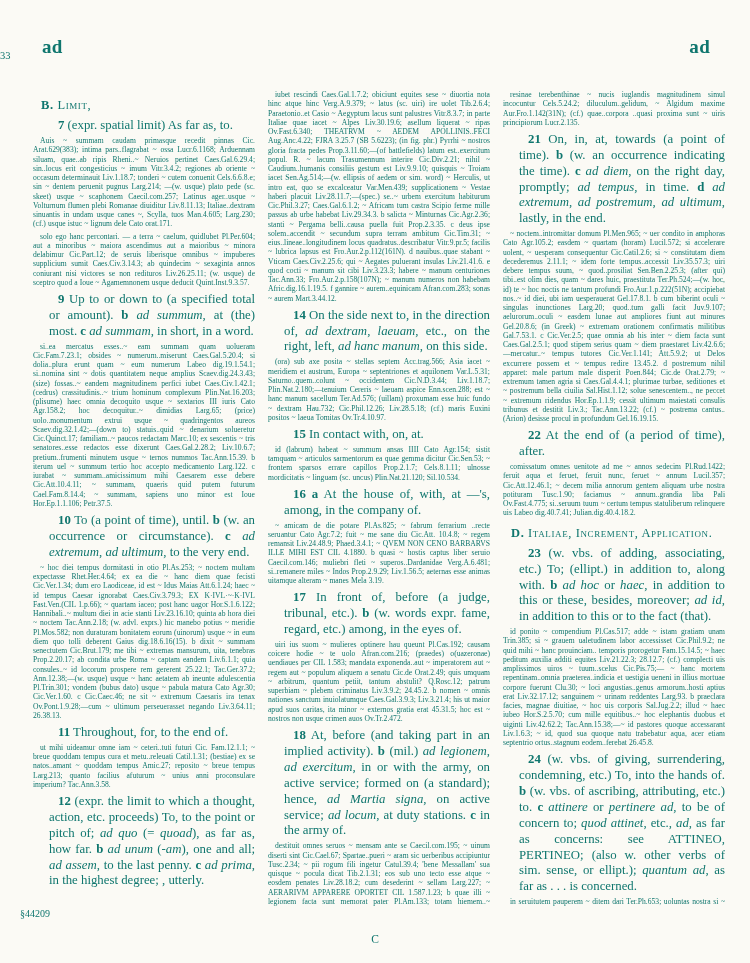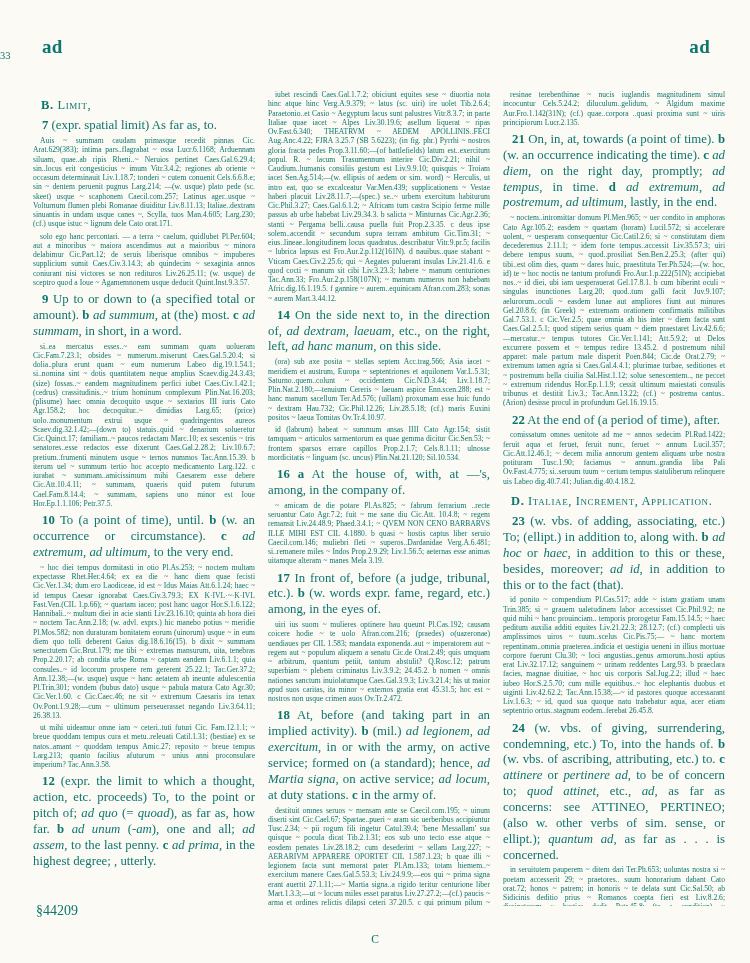--- a/index.html
+++ b/index.html
@@ -19,54 +19,56 @@
     display:flex;gap:13px;overflow:hidden;
   }
   .column{flex:1 1 0;min-width:0;overflow:hidden;}
   .block{margin:0 0 3px 0;}
   .block.section{
     font-size:12.5px;line-height:1.3;margin:7px 0 3px 8px;text-align:left;letter-spacing:.6px;
   }
   .block.section .sc{font-variant:small-caps;}
   .sc{font-variant:small-caps;margin-top:34px;}
   .block.sense{
-    font-size:12.8px;line-height:1.24;text-align:justify;margin:5px 0 2px 0;text-indent:9px;
+    font-size:12.8px;line-height:1.24;text-align:justify;margin:5px 0 2px 16px;text-indent:9px;
   }
   .block.cite{
     font-size:7.6px;line-height:1.22;text-align:justify;text-indent:7px;
     word-spacing:.2px;
   }
-  .footer-sig{position:absolute;left:36px;bottom:44px;font-size:14px;}
+  .footer-sig{position:absolute;left:20px;bottom:44px;font-size:10px;}
   .footer-letter{position:absolute;left:0;right:0;bottom:18px;text-align:center;font-size:11.5px;}
 </style>
 </head>
 <body>
 
 <div class="page">
   <div class="running-head left">ad</div>
   <div class="page-num">33</div>
   <div class="running-head right">ad</div>
 
   <div class="columns">
     <div class="column">
         <div class="block section"><b>B.</b> <span class="sc">Limit,</span></div>
         <div class="block sense"><b>7</b> (expr. spatial limit) As far as, to.</div>
         <div class="block cite">Auis ~ summam caudam primasque recedit pinnas Cic. Arat.629(383); intima pars..flagrabat ~ ossa Lucr.6.1168; Arduennam siluam, quae..ab ripis Rheni..~ Neruios pertinet Caes.Gal.6.29.4; sin..locus erit congesticius ~ imum Vitr.3.4.2; regiones ab oriente ~ occasum determinauit Liv.1.18.7; tonderi ~ cutem conuenit Cels.6.6.8.e; sin ~ dentem peruenit pugnus Larg.214; —(w. usque) plato pede (sc. skeet) usque ~ scaphonem Caecil.com.257; Latinus ager..usque ~ Volturnum flumen plebi Romanae diuiditur Liv.8.11.13; Italiae..dextram sinuantis in undam usque canes ~, Scylla, tuos Man.4.605; Larg.230; (cf.) usque istuc ~ lignum dele Cato orat.171.</div>
         <div class="block cite">solo ego hanc percontari. — a terra ~ caelum, quidlubet Pl.Per.604; aut a minoribus ~ maiora ascendimus aut a maioribus ~ minora delabimur Cic.Part.12; de seruis liberisque omnibus ~ impuberes supplicium sumit Caes.Civ.3.14.3; ab quindecim ~ sexaginta annos coniurant nisi victores se non redituros Liv.26.25.11; (w. usque) de sceptro quod a Ioue ~ Agamemnonem usque deducit Quint.Inst.9.3.57.</div>
         <div class="block sense"><b>9</b> Up to or down to (a specified total or amount). <b>b</b> <i>ad summum</i>, at (the) most. <b>c</b> <i>ad summam</i>, in short, in a word.</div>
         <div class="block cite">si..ea mercatus esses..~ eam summam quam uolueram Cic.Fam.7.23.1; obsides ~ numerum..miserunt Caes.Gal.5.20.4; si dolia..plura erunt quam ~ eum numerum Labeo dig.19.1.54.1; si..nomina sint ~ dotis quantitatem neque amplius Scaev.dig.24.3.43; (size) fossas..~ eandem magnitudinem perfici iubet Caes.Civ.1.42.1; (cedrus) crassitudinis..~ trium hominum complexum Plin.Nat.16.203; (plisume) haec omnia decoquito usque ~ sextarios III iuris Cato Agr.158.2; hoc decoquitur..~ dimidias Larg.65; (price) uolo..monumentum extrui usque ~ quadringentos aureos Scaev.dig.32.1.42;—(down to) statuis..quid ~ denarium solueretur Cic.Quinct.17; familiam..~ paucos redactam Marc.10; ex sescentis ~ tris senatores..esse redactos esse dixerunt Caes.Gal.2.28.2; Liv.10.6.7; pretium..frumenti minutem usque ~ ternos nummos Tac.Ann.15.39. b iterum uel ~ summum tertio hoc accepto medicamento Larg.122. c iurabat ~ summam..amicissimum mihi Caesarem esse debere Cic.Att.10.4.11; ~ summam, quaeris quid putem futurum Cael.Fam.8.14.4; ~ summam, sapiens uno minor est Ioue Hor.Ep.1.1.106; Petr.37.5.</div>
         <div class="block sense"><b>10</b> To (a point of time), until. <b>b</b> (w. an occurrence or circumstance). <b>c</b> <i>ad extremum</i>, <i>ad ultimum</i>, to the very end.</div>
         <div class="block cite">~ hoc diei tempus dormitasti in otio Pl.As.253; ~ noctem multam expectasse Rhet.Her.4.64; ex ea die ~ hanc diem quae fecisti Cic.Ver.1.34; dum ero Laodiceae, id est ~ Idus Maias Att.6.1.24; haec ~ id tempus Caesar ignorabat Caes.Civ.3.79.3; EX K·IVL·~·K·IVL Fast.Ven.(CIL 1.p.66); ~ quartam iaceo; post hanc uagor Hor.S.1.6.122; Hannibali..~ multum diei in acie stanti Liv.23.16.10; quinta ab hora diei ~ noctem Tac.Ann.2.18; (w. advl. exprs.) hic manebo potius ~ meridie Pl.Mos.582; non duraturam bonitatem eorum (uinorum) usque ~ in eum diem quo tolli deberent Gaius dig.18.6.16(15). b dixit ~ summam senectutem Cic.Brut.179; me tibi ~ extremas mansurum, uita, tenebras Prop.2.20.17; ab condita urbe Roma ~ captam eandem Liv.6.1.1; quia consules..~ id locorum prospere rem gererent 25.22.1; Tac.Ger.37.2; Ann.12.38;—(w. usque) usque ~ hanc aetatem ab ineunte adulescentia Pl.Trin.301; vondem (bubus dato) usque ~ pabula matura Cato Agr.30; Cic.Ver.1.60. c Cic.Caec.46; ne sit ~ extremum Caesaris ira tenax Ov.Pont.1.9.28;—cum ~ ultimum perseuerasset negando Liv.3.64.11; 26.38.13.</div>
+        <div class="block sense"><b>11</b> Throughout, for, to the end of.</div>
         <div class="block cite">ut mihi uideamur omne iam ~ ceteri..tuti futuri Cic. Fam.12.1.1; ~ breue quoddam tempus cura et metu..releuati Catil.1.31; (bestiae) ex se natos..amant ~ quoddam tempus Amic.27; reposito ~ breue tempus Larg.213; quanto facilius afuturum ~ unius anni proconsulare imperium? Tac.Ann.3.58.</div>
         <div class="block sense"><b>12</b> (expr. the limit to which a thought, action, etc. proceeds) To, to the point or pitch of; <i>ad quo</i> (= <i>quoad</i>), as far as, how far. <b>b</b> <i>ad unum</i> (<i>-am</i>), one and all; <i>ad assem</i>, to the last penny. <b>c</b> <i>ad prima</i>, in the highest degree; , utterly.</div>
       </div>
     <div class="column">
         <div class="block cite">iubet rescindi Caes.Gal.1.7.2; obiciunt equites sese ~ diuortia nota hinc atque hinc Verg.A.9.379; ~ latus (sc. uiri) ire uolet Tib.2.6.4; Paraetonio..et Casio ~ Aegyptum lacus sunt palustres Vitr.8.3.7; in parte Italiae quae iacet ~ Alpes Liv.30.19.6; asellum liquerat ~ ripas Ov.Fast.6.340; THEATRVM ~ AEDEM APOLLINIS..FECI Aug.Anc.4.22; FJRA 3.25.7 (SB 5.6223); (in fig. phr.) Pyrrhi ~ nostros gloria fracta pedes Prop.3.11.60;—(of battlefields) latum est..exercitum popul. R. ~ lacum Trasumennum interire Cic.Div.2.21; nihil ~ Caudium..humanis consiliis gestum est Liv.9.9.10; quisquis ~ Troiam iacet Sen.Ag.514;—(w. ellipsis of aedem or sim. word) ~ Herculis, ut intro eat, quo se excalceatur Var.Men.439; supplicationem ~ Vestae haberi placuit Liv.28.11.7;—(spec.) se..~ urbem exercitum habiturum Cic.Phil.3.27; Caes.Gal.6.1.2; ~ Africam tum castra Scipio ferme mille passus ab urbe habebat Liv.29.34.3. b salicta ~ Minturnas Cic.Agr.2.36; stanti ~ Pergama belli..causa puella fuit Prop.2.3.35. c deus ipse solem..accendit ~ secundum supra terram ambitum Cic.Tim.31; ~ eius..lineae..longitudinem locus quadratus..describatur Vitr.9.pr.5; facilis ~ lubrica lapsus est Fro.Aur.2.p.112(161N). d nauibus..quae stabant ~ Vticam Caes.Civ.2.25.6; qui ~ Aegates puluerant insulas Liv.21.41.6. e quod cocti ~ manum sit cibi Liv.3.23.3; habere ~ manum centuriones Tac.Ann.33; Fro.Aur.2.p.158(107N); ~ manum numeros non habebam Afric.dig.16.1.19.5. f gannire ~ aurem..equinicam Afran.com.283; sonas ~ aurem Mart.3.44.12.</div>
         <div class="block sense"><b>14</b> On the side next to, in the direction of, <i>ad dextram</i>, <i>laeuam</i>, etc., on the right, left, <i>ad hanc manum</i>, on this side.</div>
         <div class="block cite">(ora) sub axe posita ~ stellas septem Acc.trag.566; Asia iacet ~ meridiem et austrum, Europa ~ septentriones et aquilonem Var.L.5.31; Saturno..quem..colunt ~ occidentem Cic.N.D.3.44; Liv.1.18.7; Plin.Nat.2.180;—tenuium Cereris ~ laeuam aspice Enn.scen.288; est ~ hanc manum sacellum Ter.Ad.576; (uillam) proxumam esse huic fundo ~ dextram Hau.732; Cic.Phil.12.26; Liv.28.5.18; (cf.) maris Euxini positos ~ laeua Tomitas Ov.Tr.4.10.97.</div>
+        <div class="block sense"><b>15</b> In contact with, on, at.</div>
         <div class="block cite">id (labrum) habeat ~ summum ansas IIII Cato Agr.154; sistit tamquam ~ articulos sarmentorum ea quae gemma dicitur Cic.Sen.53; ~ frontem sparsos errare capillos Prop.2.1.7; Cels.8.1.11; ulnosse mordicitatis ~ linguam (sc. uncus) Plin.Nat.21.120; Sil.10.534.</div>
         <div class="block sense"><b>16 a</b> At the house of, with, at —'s, among, in the company of.</div>
         <div class="block cite">~ amicam de die potare Pl.As.825; ~ fabrum ferrarium ..recte seruantur Cato Agr.7.2; fuit ~ me sane diu Cic.Att. 10.4.8; ~ regem remansit Liv.24.48.9; Phaed.3.4.1; ~ QVEM NON CENO BARBARVS ILLE MIHI EST CIL 4.1880. b quasi ~ hostis captus liber seruio Caecil.com.146; muliebri fleti ~ superos..Dardanidae Verg.A.6.481; si..remanere miles ~ Indos Prop.2.9.29; Liv.1.56.5; aeternas esse animas uitamque alteram ~ manes Mela 3.19.</div>
         <div class="block sense"><b>17</b> In front of, before (a judge, tribunal, etc.). <b>b</b> (w. words expr. fame, regard, etc.) among, in the eyes of.</div>
         <div class="block cite">uiri ius suom ~ mulieres optinere hau queunt Pl.Cas.192; causam coicere hodie ~ te uolo Afran.com.216; (praedes) o(uazeronae) uendiaues per CIL 1.583; mandata exponenda..aut ~ imperatorem aut ~ regem aut ~ populum aliquem a senatu Cic.de Orat.2.49; quis umquam ~ arbitrum, quantum petiit, tantum abstulit? Q.Rosc.12; patrum superbiam ~ plebem criminatus Liv.3.9.2; 24.45.2. b nomen ~ omnis nationes sanctum inuiolatumque Caes.Gal.3.9.3; Liv.3.21.4; his ut maior apud suos caritas, ita minor ~ externos gratia erat 45.31.5; hoc est ~ nostros non usque crimen auos Ov.Tr.2.472.</div>
         <div class="block sense"><b>18</b> At, before (and taking part in an implied activity). <b>b</b> (mil.) <i>ad legionem</i>, <i>ad exercitum</i>, in or with the army, on active service; formed on (a standard); hence, <i>ad Martia signa</i>, on active service; <i>ad locum</i>, at duty stations. <b>c</b> in the army of.</div>
         <div class="block cite">destituit omnes seruos ~ mensam ante se Caecil.com.195; ~ uinum diserti sint Cic.Cael.67; Spartae..pueri ~ aram sic uerberibus accipiuntur Tusc.2.34; ~ pii rogum fili ingetur Catul.39.4; 'bene Messallam' sua quisque ~ pocula dicat Tib.2.1.31; eos sub uno tecto esse atque ~ eosdem penates Liv.28.18.2; cum desederint ~ sellam Larg.227; ~ AERARIVM APPARERE OPORTET CIL 1.587.1.23; b quae illi ~ legionem facta sunt memorat pater Pl.Am.133; totam hiemem..~ exercitum manere Caes.Gal.5.53.3; Liv.24.9.9;—eos qui ~ prima signa erant auertit 27.1.11;—~ Martia signa..a rigido teritur centurione liber Mart.1.3.3;—ut ~ locum miles esset paratus Liv.27.27.2;—(cf.) paucis ~ arma et ordines relictis dilapsi ceteri 37.20.5. c qui primum pilum ~ Caesarem duxerat Caes.Gal.6.38.1.</div>
       </div>
     <div class="column">
         <div class="block cite">resinae terebenthinae ~ nucis iuglandis magnitudinem simul incocuntur Cels.5.24.2; diluculum..gelidum, ~ Algidum maxime Aur.Fro.1.142(31N); (cf.) quae..corpora ..quasi proxima sunt ~ uiris principiorum Lucr.2.135.</div>

